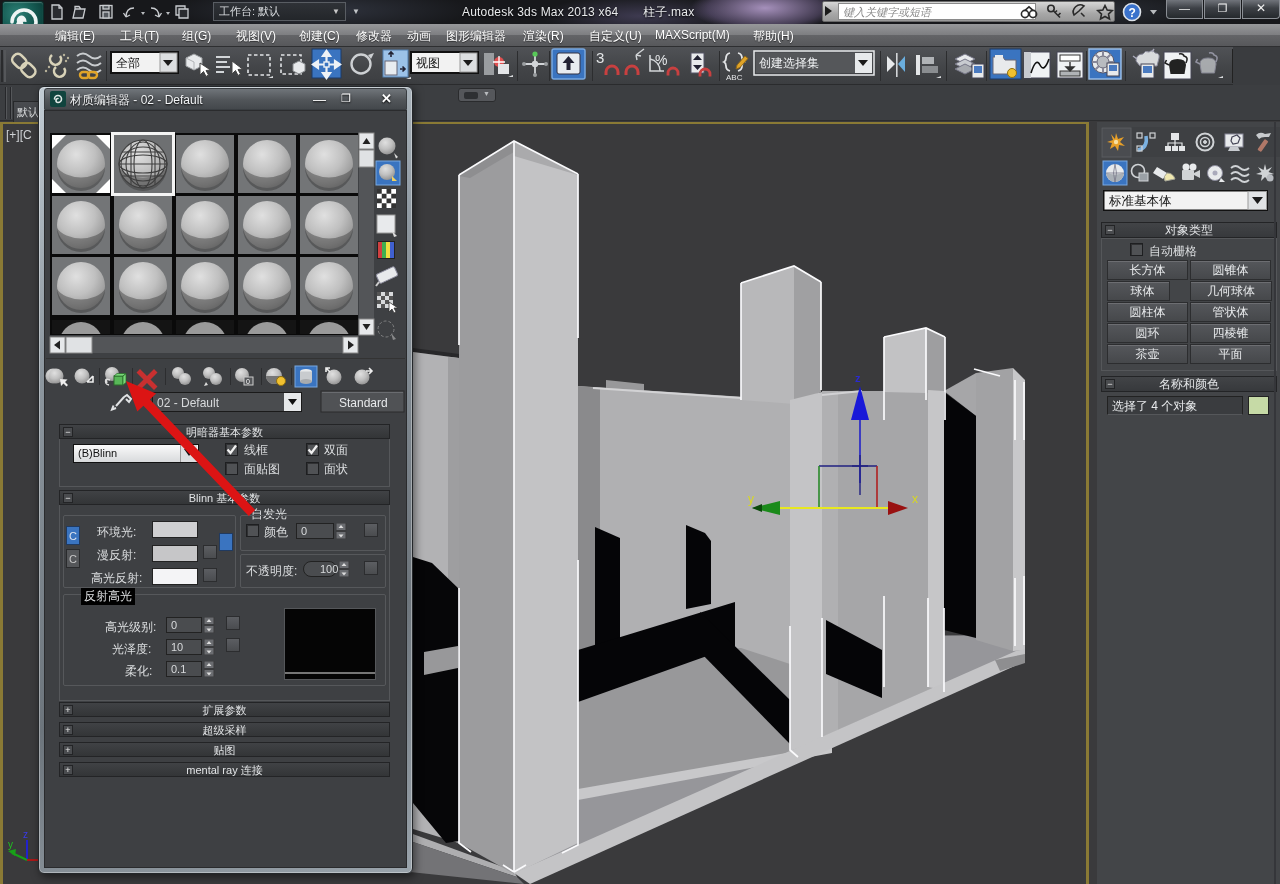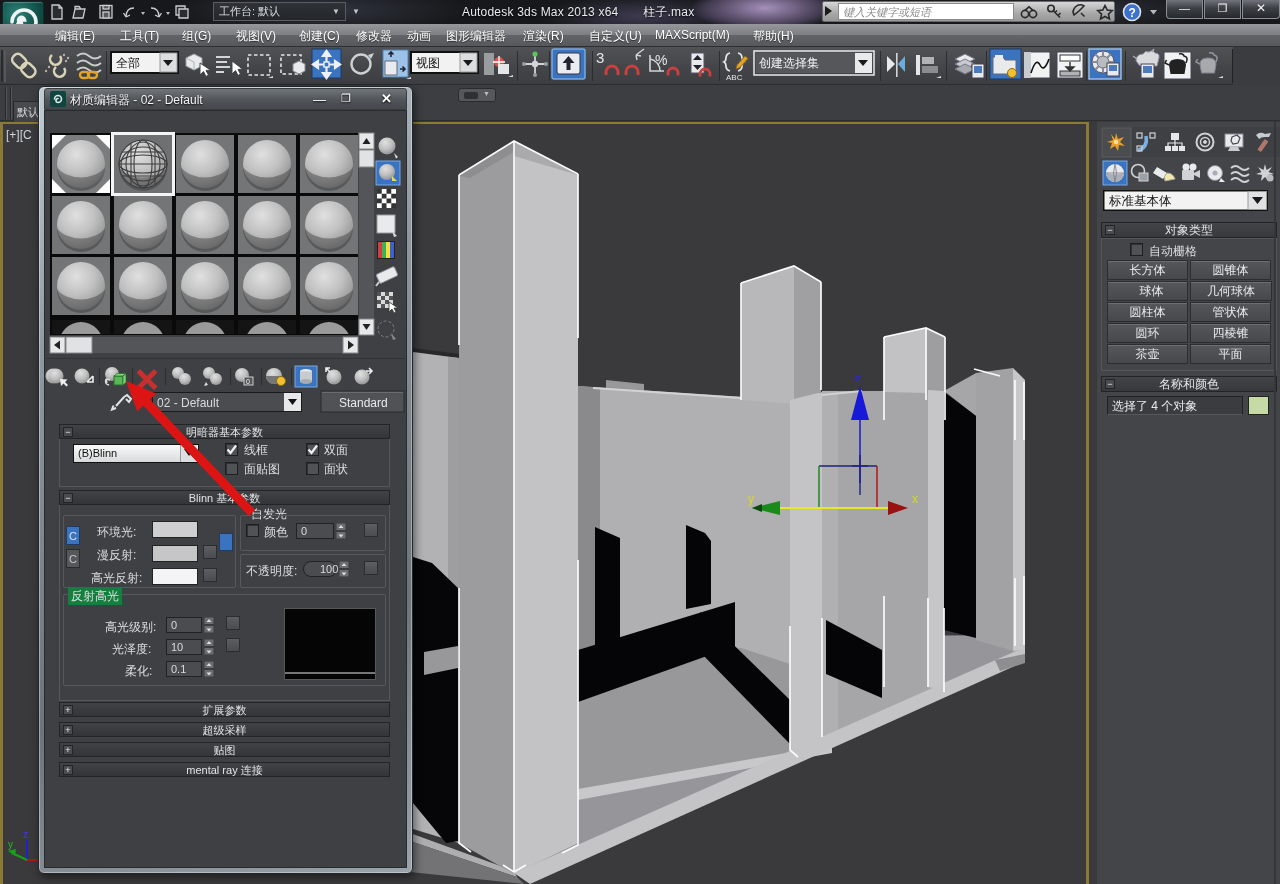--- a/index.html
+++ b/index.html
@@ -94,21 +94,21 @@
       <path d="M128 3 h9 v9 h-9 z" fill="#2a2c30"></path>
         <path d="M131 6 h9 v9 h-9 z" fill="#2a2c30"></path>
     </g>
     <path d="M93 9 l4 0 l-2 3 z M118 9 l4 0 l-2 3 z" fill="#b8bbbe"></path>
   </svg>
   <div class="abs tfield" style="left:213px;top:2px;width:133px;">工作台: 默认<span style="float:right;color:#c8c8c8;font-size:8px;line-height:17px">▼</span></div>
   <div class="abs" style="left:352px;top:7px;color:#c2c5c8;font-size:8px;">▼</div>
 
   <div class="abs" style="left:822px;top:1px;width:293px;height:21px;background:linear-gradient(#d6d6d6,#a8a8a8 60%,#989898);border:1px solid #6a6a6a;border-radius:2px;"></div>
   <div class="abs" style="left:825px;top:6px;width:0;height:0;border:5px solid transparent;border-left:7px solid #1a1a1a;"></div>
-  <div class="abs" style="left:838px;top:3px;width:176px;height:17px;background:#fff;border:1px solid #8a8a8a;color:#8a8a8a;font-style:italic;font-size:11px;line-height:16px;padding-left:4px;">键入关键字或短语</div>
+  <div class="abs" style="left:838px;top:3px;width:198px;height:17px;background:#fff;border:1px solid #8a8a8a;color:#8a8a8a;font-style:italic;font-size:11px;line-height:16px;padding-left:4px;">键入关键字或短语</div>
   <svg class="abs" style="left:1018px;top:2px;" width="100" height="20" viewBox="0 0 100 20">
     <g fill="none" stroke="#2a2a2a" stroke-width="1.6">
       <circle cx="7" cy="12" r="3.6"></circle>
         <circle cx="15" cy="12" r="3.6"></circle>
         <path d="M7 8.4 l4 -3.5 l4 3.5"></path>
       <circle cx="33" cy="6.5" r="3.2"></circle>
         <path d="M35.5 9 l6.5 6.5 m-2 -2 l2.5 -2.5 m-5.5 -0.5 l2 -2"></path>
       <path d="M56 13 a7 7 0 0 1 10 -9 l-5 5 z M63 11 l3.5 3.5"></path>
       <path d="M87 3.5 l2.2 4.6 5 .6 -3.7 3.4 1 4.9 -4.5 -2.5 -4.5 2.5 1 -4.9 -3.7 -3.4 5 -.6 z"></path>
     </g>
@@ -547,21 +547,21 @@
     <rect x="159" y="69.5" width="18.5" height="18" fill="#e0e2e4" stroke="#9a9a9a"></rect>
     <path d="M163 75 h11 l-5.5 7 z" fill="#1a1a1a"></path>
   </svg>
 
   <div class="abs rollhead" style="left:1101px;top:222px;width:176px;height:16px;line-height:15px;">对象类型<div class="pm">−</div></div>
   <div class="abs rollwrap" style="left:1101px;top:238px;width:176px;height:133px;"></div>
   <div class="abs chk" style="left:1130px;top:243px;"></div>
   <div class="abs melabel" style="left:1149px;top:243px;">自动栅格</div>
   <div class="abs cbtn" style="left:1107px;top:260px;width:81px;height:20px;line-height:19px;">长方体</div>
   <div class="abs cbtn" style="left:1190px;top:260px;width:81px;height:20px;line-height:19px;">圆锥体</div>
-  <div class="abs cbtn" style="left:1107px;top:281px;width:81px;height:20px;line-height:19px;padding-left:8px;">球体</div>
+  <div class="abs cbtn" style="left:1107px;top:281px;width:63px;height:20px;line-height:19px;padding-left:8px;">球体</div>
   <div class="abs cbtn" style="left:1190px;top:281px;width:82px;height:20px;line-height:19px;">几何球体</div>
   <div class="abs cbtn" style="left:1107px;top:302px;width:81px;height:20px;line-height:19px;">圆柱体</div>
   <div class="abs cbtn" style="left:1190px;top:302px;width:81px;height:20px;line-height:19px;">管状体</div>
   <div class="abs cbtn" style="left:1107px;top:323px;width:81px;height:20px;line-height:19px;">圆环</div>
   <div class="abs cbtn" style="left:1190px;top:323px;width:81px;height:20px;line-height:19px;">四棱锥</div>
   <div class="abs cbtn" style="left:1107px;top:344px;width:81px;height:20px;line-height:19px;">茶壶</div>
   <div class="abs cbtn" style="left:1190px;top:344px;width:81px;height:20px;line-height:19px;text-align:center;">平面</div>
 
   <div class="abs rollhead" style="left:1101px;top:376px;width:176px;height:16px;line-height:15px;">名称和颜色<div class="pm">−</div></div>
   <div class="abs" style="left:1107px;top:396px;width:136px;height:19px;background:#3a3c3f;border:1px solid #222;border-bottom-color:#55575a;color:#e8eaec;font-size:12px;line-height:18px;padding-left:4px;">选择了 4 个对象</div>
@@ -900,21 +900,21 @@
   <div class="abs melabel" style="left:246px;top:563px;">不透明度:</div>
   <div class="abs mefield" style="left:303px;top:561px;width:34px;height:16px;line-height:15px;padding-left:16px;border-radius:8px;">100</div>
   <svg class="abs" style="left:339px;top:561px" width="11" height="16">
       <rect width="10" height="7.5" fill="#6b6d71" stroke="#3a3b3d"></rect>
       <rect y="8.5" width="10" height="7.5" fill="#6b6d71" stroke="#3a3b3d"></rect>
       <path d="M2.5 5 l2.5 -3 2.5 3 z M2.5 11.5 l2.5 3 2.5 -3 z" fill="#ddd"></path>
     </svg>
   <div class="abs mapbtn" style="left:364px;top:561px;"></div>
 
   <div class="abs megroup" style="left:63px;top:594px;width:323px;height:92px;"></div>
-  <div class="abs melabel" style="left:68px;top:588px;background:#15803d;padding:0 3px;">反射高光</div>
+  <div class="abs melabel" style="left:81px;top:588px;background:#000000;padding:0 3px;">反射高光</div>
   <div class="abs melabel" style="left:105px;top:619px;">高光级别:</div>
   <div class="abs mefield" style="left:166px;top:617px;width:36px;height:16px;line-height:15px;padding-left:4px;">0</div>
   <svg class="abs" style="left:204px;top:617px" width="11" height="16">
       <rect width="10" height="7.5" fill="#6b6d71" stroke="#3a3b3d"></rect>
       <rect y="8.5" width="10" height="7.5" fill="#6b6d71" stroke="#3a3b3d"></rect>
       <path d="M2.5 5 l2.5 -3 2.5 3 z M2.5 11.5 l2.5 3 2.5 -3 z" fill="#ddd"></path>
     </svg>
   <div class="abs mapbtn" style="left:226px;top:616px;"></div>
   <div class="abs melabel" style="left:112px;top:641px;">光泽度:</div>
   <div class="abs mefield" style="left:166px;top:639px;width:36px;height:16px;line-height:15px;padding-left:4px;">10</div>

